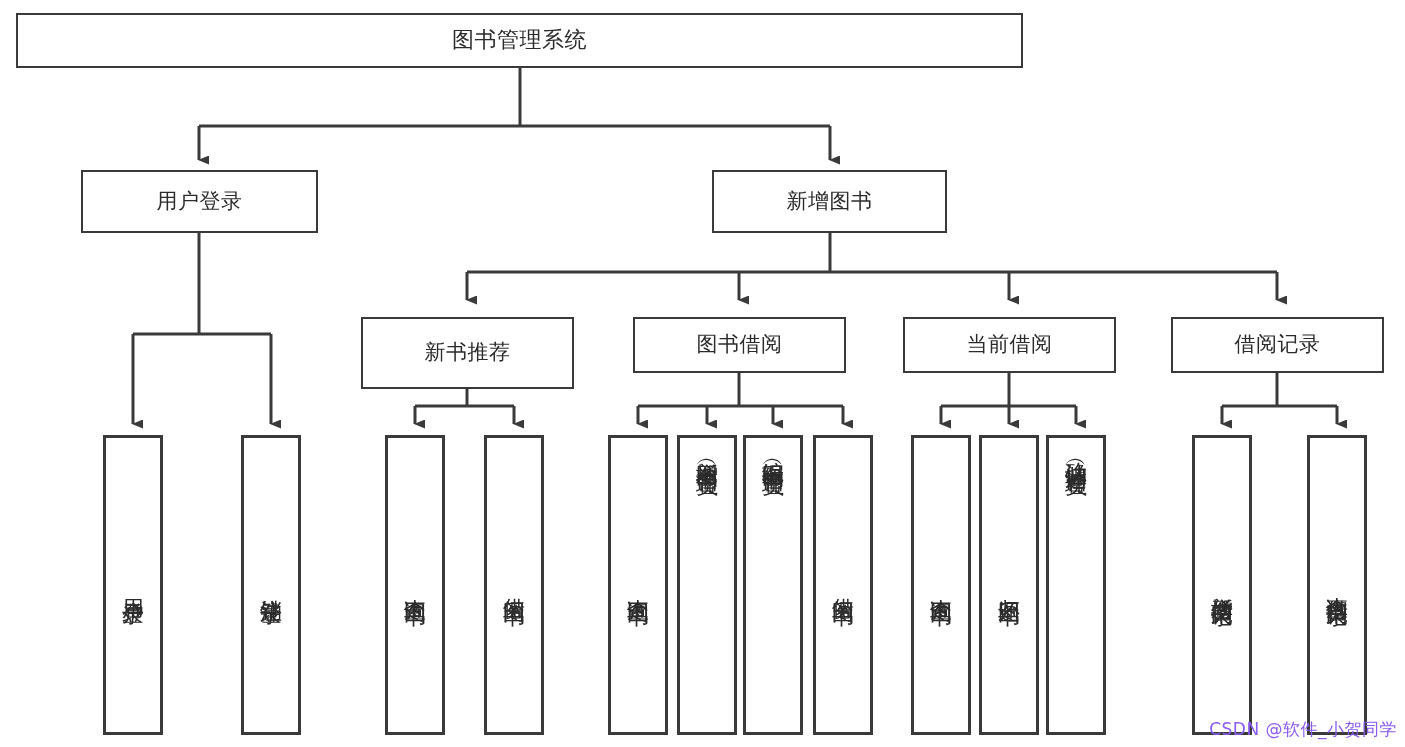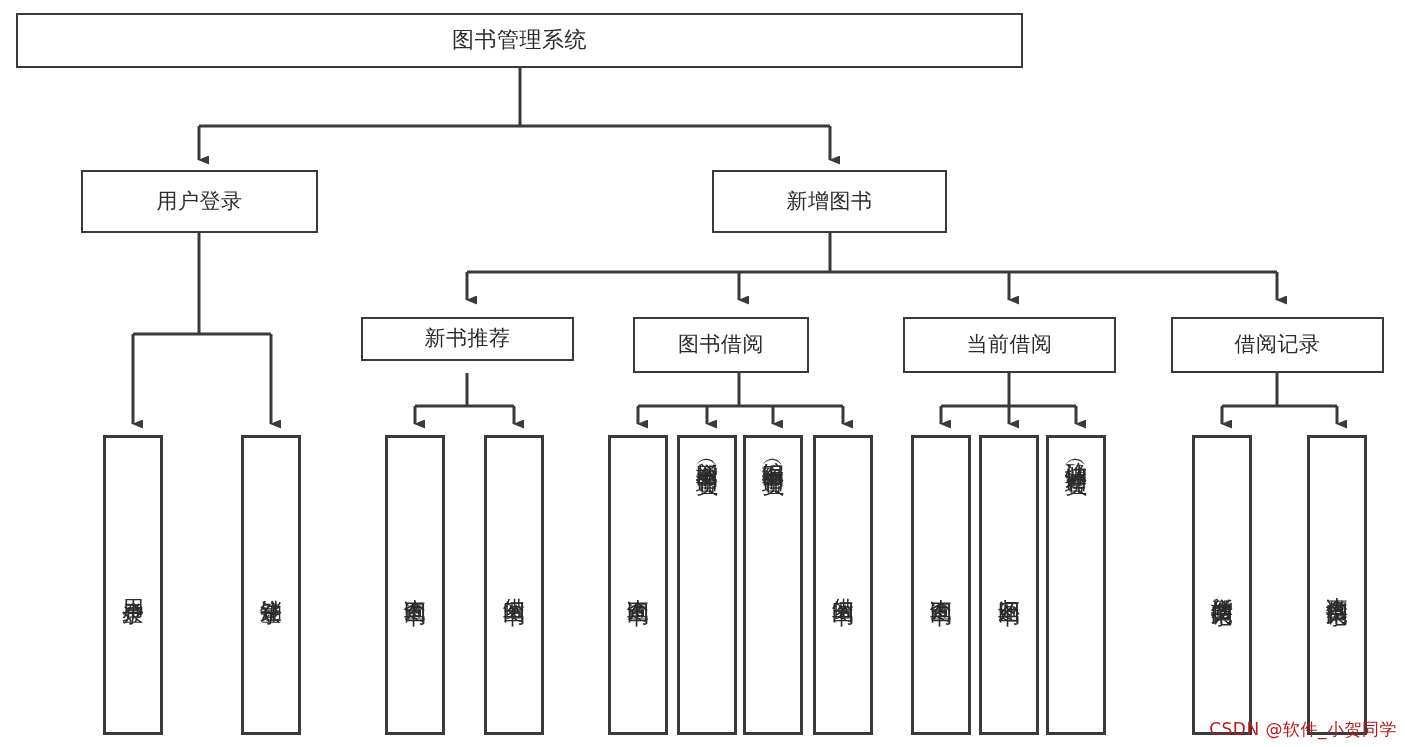--- a/index.html
+++ b/index.html
@@ -66,21 +66,21 @@
   }
   .leaf-mid {
     align-items: center;
     padding-top: 0;
   }
   .watermark {
     position: absolute;
     right: 8px;
     bottom: 6px;
     font-size: 17px;
-    color: #b91c1c;
+    color: #8b5cf6;
     letter-spacing: 0.5px;
     white-space: nowrap;
   }
 </style>
 </head>
 <body>
 
 <div id="diagram-root">
 
   <svg class="connectors" viewBox="0 0 1405 747" xmlns="http://www.w3.org/2000/svg">
@@ -138,25 +138,25 @@
   </div>
 
   <div class="node node-h" style="left:81px; top:170px; width:237px; height:63px;">
     <span>用户登录</span>
   </div>
 
   <div class="node node-h" style="left:712px; top:170px; width:235px; height:63px;">
     <span>新增图书</span>
   </div>
 
-  <div class="node node-h" style="left:361px; top:317px; width:213px; height:44px;">
+  <div class="node node-h" style="left:361px; top:317px; width:213px; height:72px;">
     <span>新书推荐</span>
   </div>
 
-  <div class="node node-h" style="left:633px; top:317px; width:176px; height:56px;">
+  <div class="node node-h" style="left:633px; top:317px; width:213px; height:56px;">
     <span>图书借阅</span>
   </div>
 
   <div class="node node-h" style="left:1171px; top:317px; width:213px; height:56px;">
     <span>借阅记录</span>
   </div>
 
   <div class="node node-h" style="left:903px; top:317px; width:213px; height:56px;">
     <span>当前借阅</span>
   </div>

